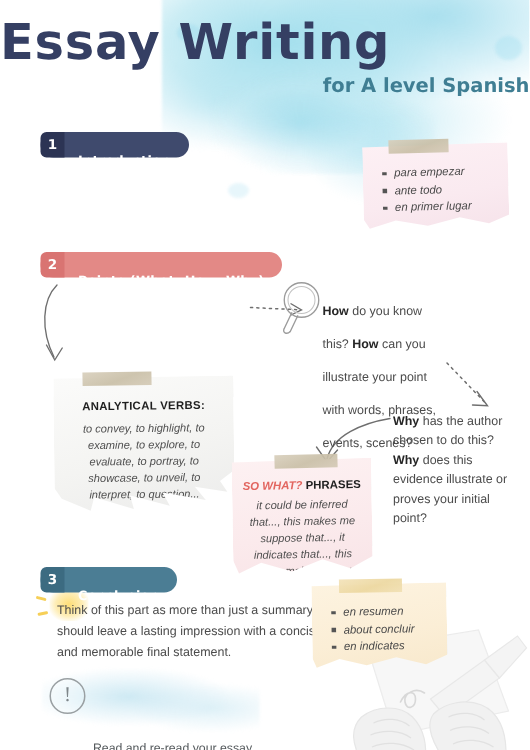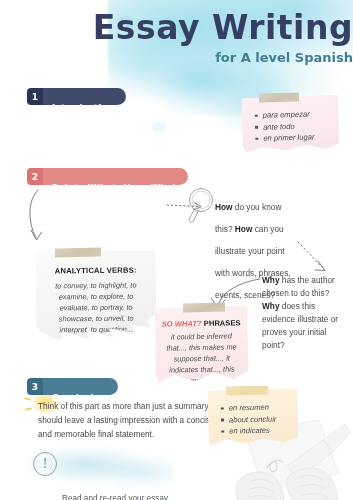--- a/index.html
+++ b/index.html
@@ -57,21 +57,21 @@
     position: absolute;
     border-radius: 50%;
     filter: blur(1.2px);
   }
 
   .title {
     position: absolute;
     left: 0;
     top: 8px;
     width: 353px;
-    text-align: right;
+    text-align: left;
     font-family: "DejaVu Sans", sans-serif;
     font-weight: bold;
     font-size: 33px;
     letter-spacing: .5px;
     color: #353f63;
     z-index: 5;
   }
   .subtitle {
     position: absolute;
     left: 0;

